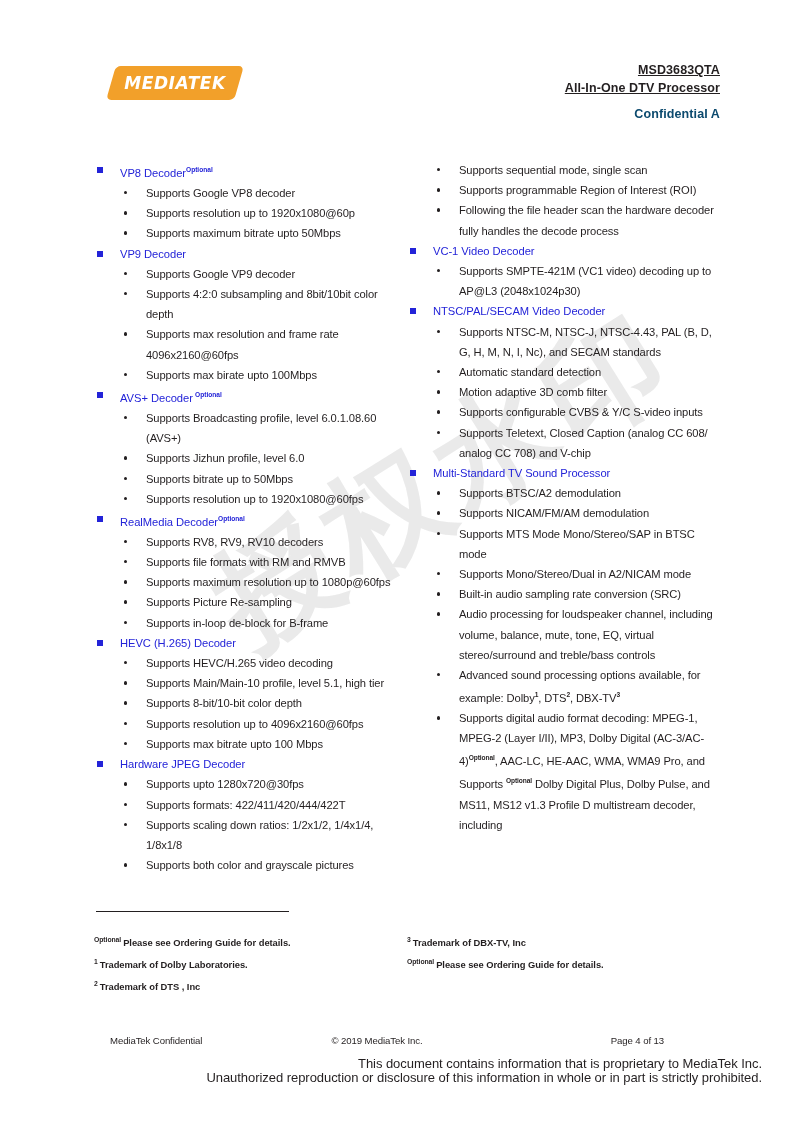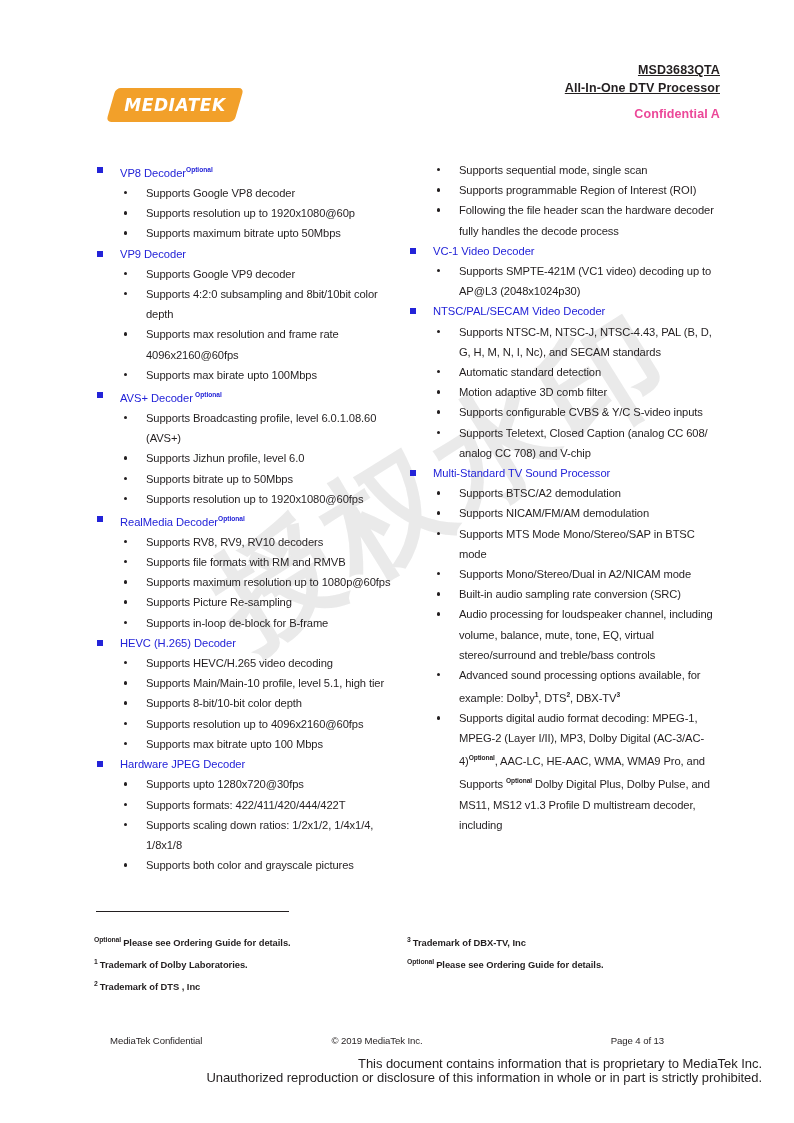--- a/index.html
+++ b/index.html
@@ -42,21 +42,21 @@
   .page-header {
     position: absolute;
     left: 0; top: 0;
     width: 794px;
     height: 140px;
     z-index: 3;
   }
   .logo {
     position: absolute;
     left: 111px;
-    top: 88px;
+    top: 66px;
     width: 128px;
     height: 34px;
   }
   .logo .shape {
     position: absolute;
     inset: 0;
     background: #f2a02a;
     border-radius: 5px 5px 5px 5px;
     transform: skewX(-16deg);
   }
@@ -84,21 +84,21 @@
   .header-meta .product-name {
     font-size: 12.5px;
     font-weight: bold;
     color: #231f20;
     letter-spacing: .1px;
     text-decoration: underline;
   }
   .header-meta .confidential {
     font-size: 12.5px;
     font-weight: bold;
-    color: #ec4899;
+    color: #0c4a6e;
     margin-top: 8px;
     letter-spacing: .1px;
   }
 
   
   .content {
     position: absolute;
     left: 0;
     top: 160px;
     width: 794px;

